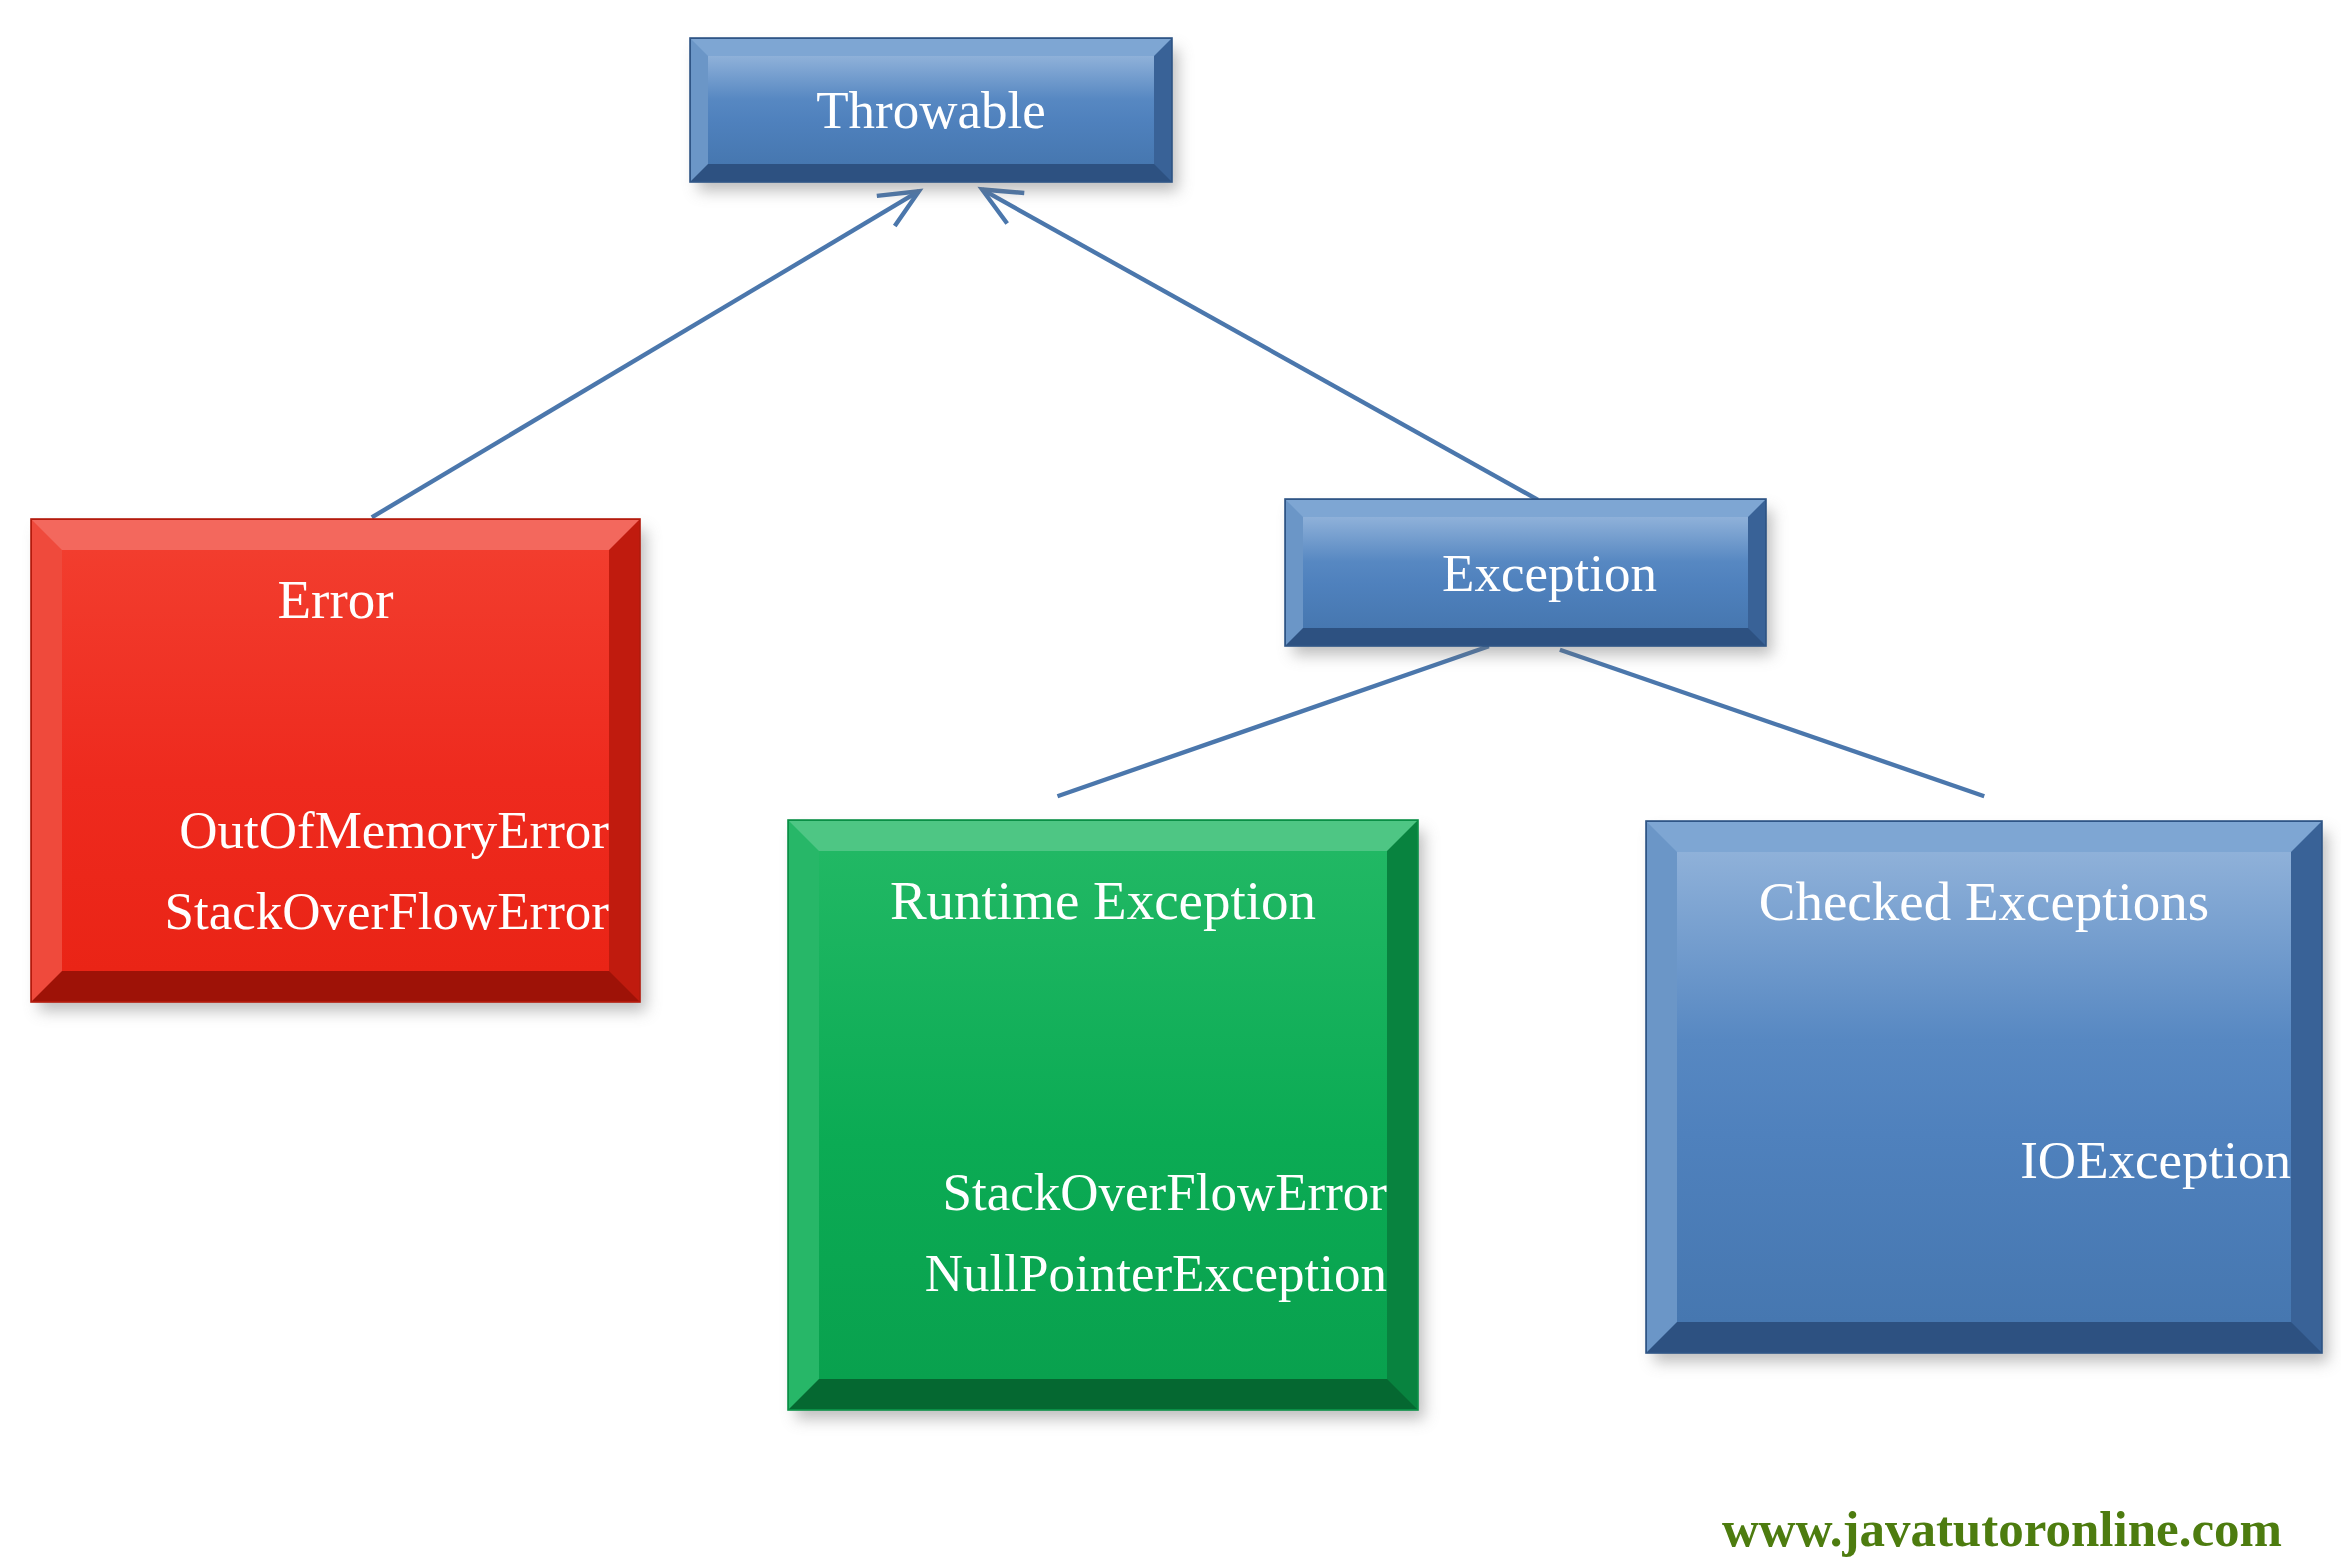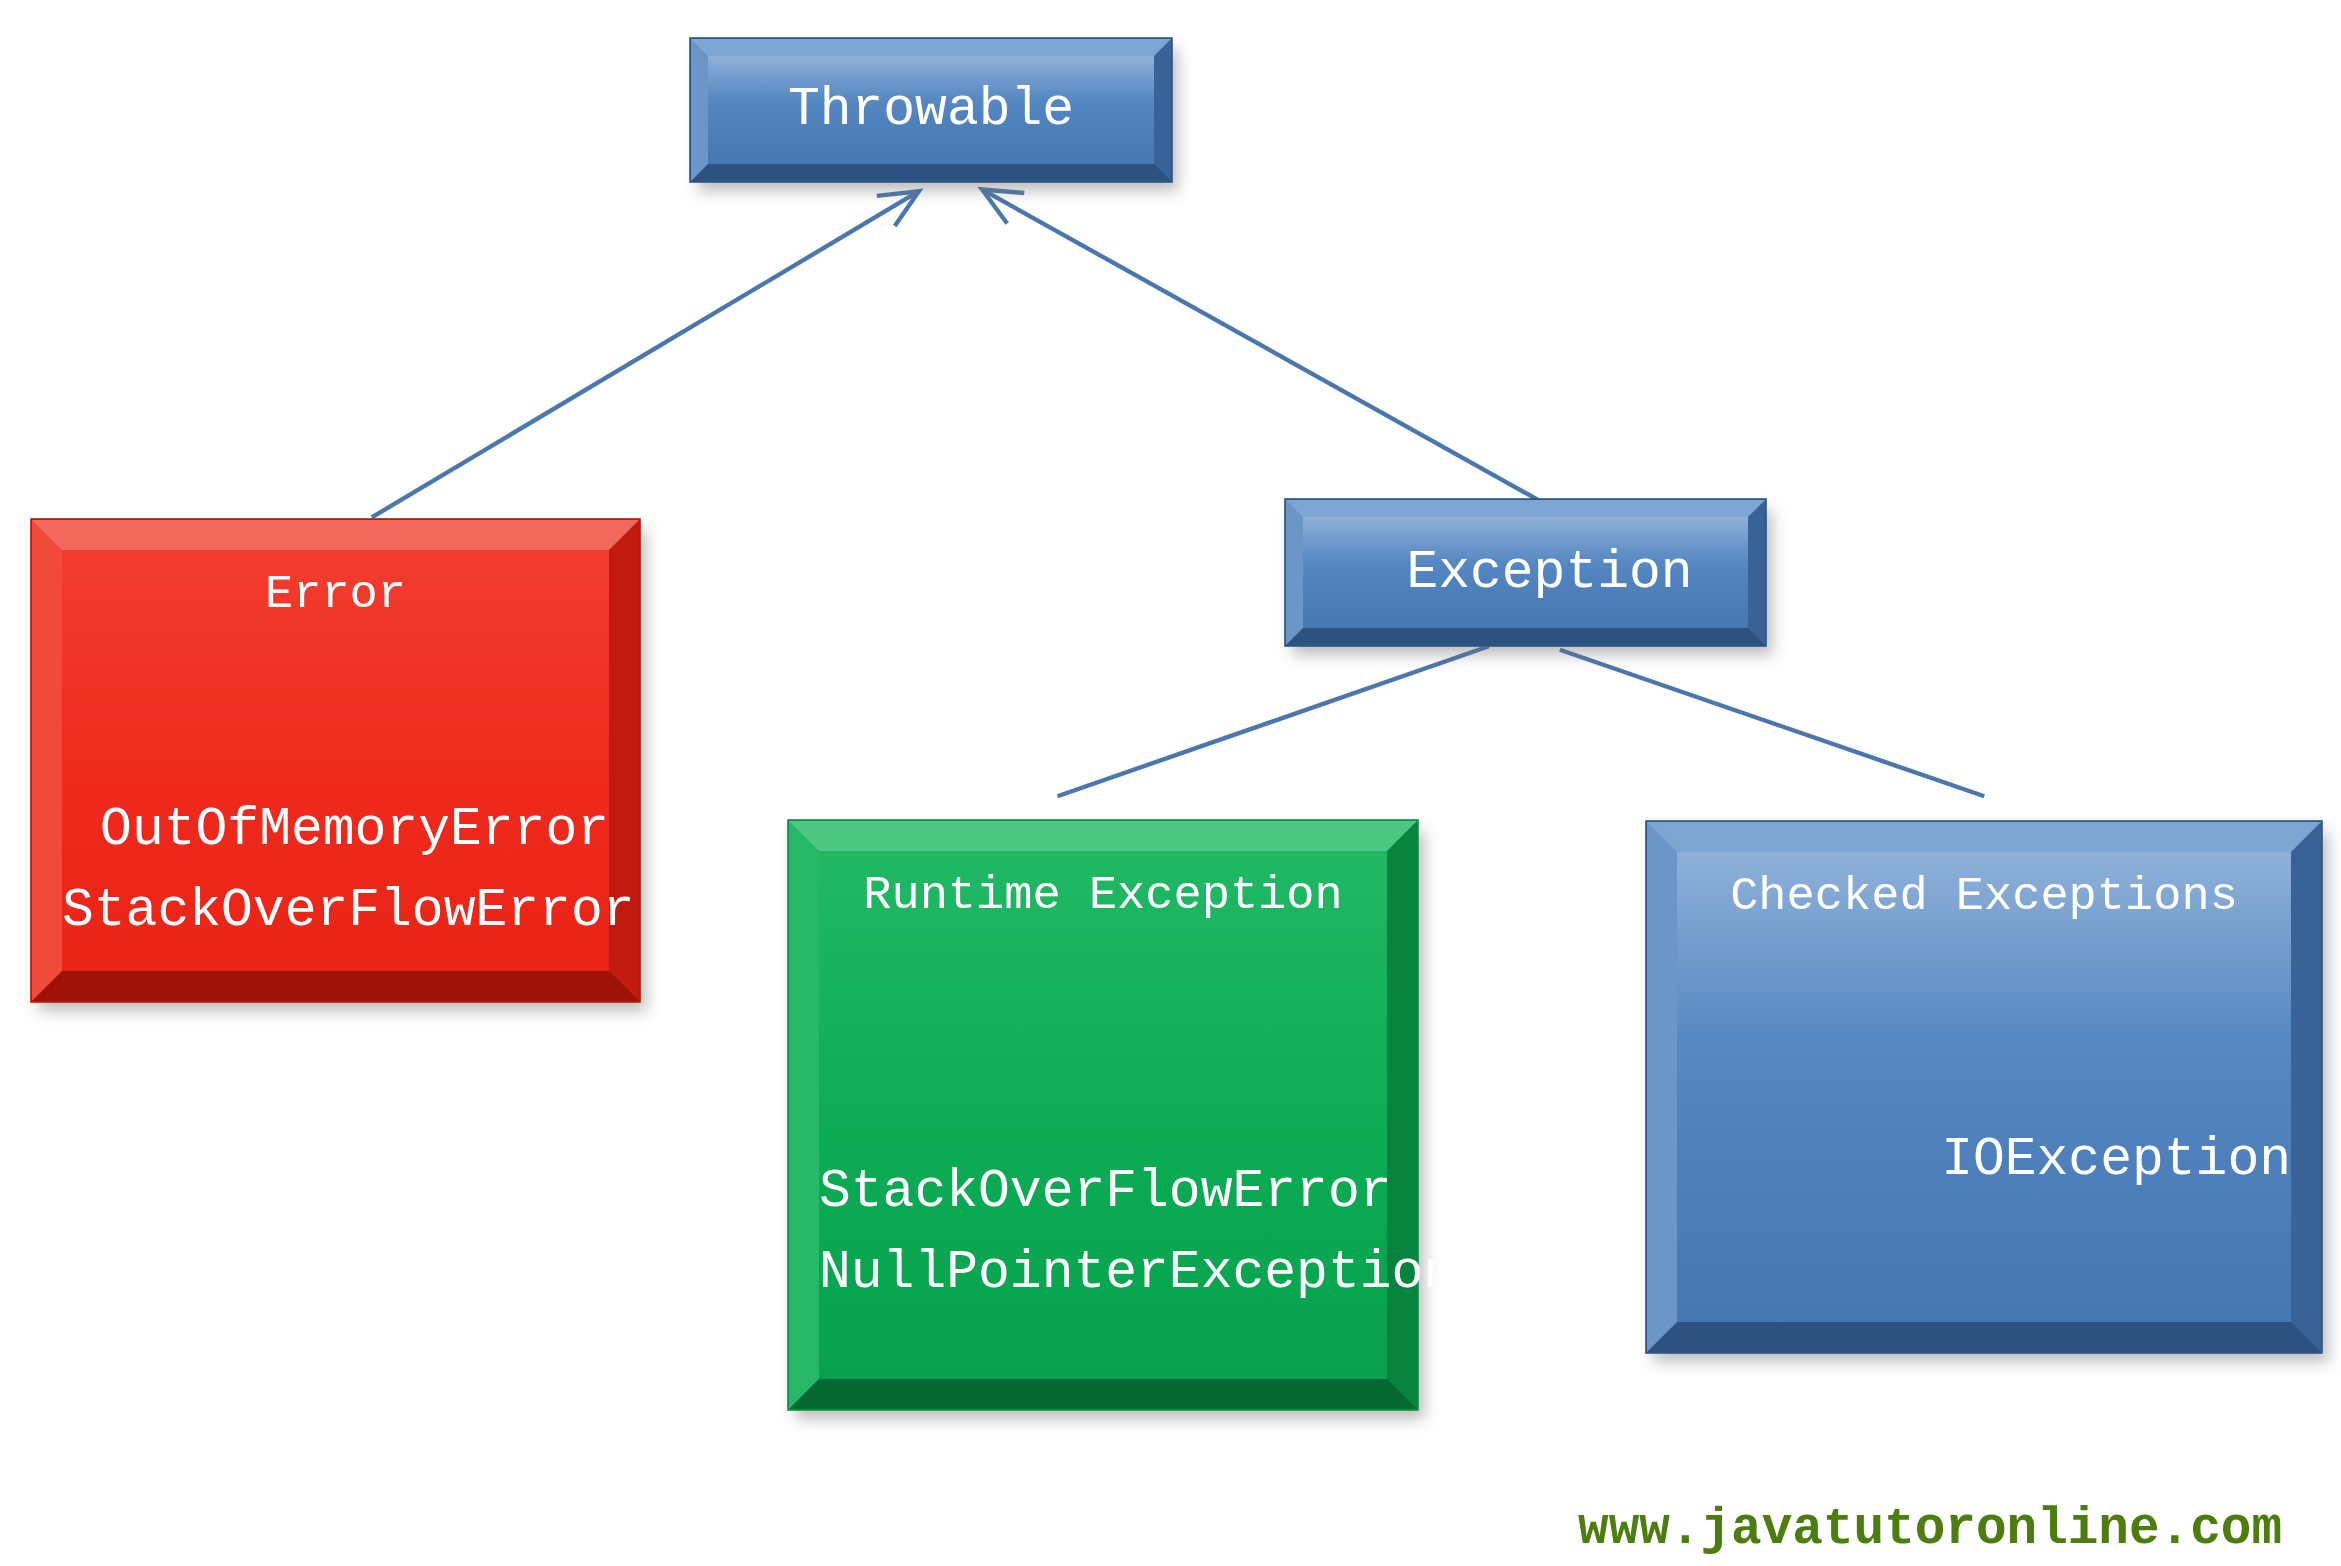--- a/index.html
+++ b/index.html
@@ -1,18 +1,18 @@
 <!DOCTYPE html>
 <html style="font-size:14px"><head>
 <meta charset="utf-8">
 <style>
   html,body{margin:0;padding:0;background:#ffffff;}
   .stage{
     position:relative;width:2342px;height:1567px;background:#ffffff;overflow:hidden;
-    font-family:Liberation Mono, monospace;
+    font-family:Liberation Serif, serif;
   }
   .edges{position:absolute;left:0;top:0;width:2342px;height:1567px;}
   .node{
     position:absolute;box-sizing:border-box;border-style:solid;color:#ffffff;
   }
   .node.small{border-width:17.5px;display:flex;align-items:center;justify-content:center;}
   .node.big{border-width:30px;}
   .c-blue{
     background:linear-gradient(180deg,#8fb1d9 0%,#5788c2 40%,#4f81bd 60%,#4677b0 100%);
     border-top-color:#7ea6d3;border-left-color:#6b96c7;border-right-color:#396297;border-bottom-color:#2d5181;
@@ -22,21 +22,21 @@
     background:linear-gradient(180deg,#f23d2e 0%,#ee2a1e 55%,#ea2416 100%);
     border-top-color:#f3685d;border-left-color:#ef4a3c;border-right-color:#c01b0e;border-bottom-color:#9e1207;
     box-shadow:0 0 0 1.8px #b31a0c, 7px 9.6px 14px rgba(110,110,110,.45);
   }
   .c-green{
     background:linear-gradient(180deg,#21b864 0%,#0bab54 55%,#09a14e 100%);
     border-top-color:#4ec684;border-left-color:#27b768;border-right-color:#08833f;border-bottom-color:#056831;
     box-shadow:0 0 0 1.8px #0a8f46, 7px 9.6px 14px rgba(110,110,110,.45);
   }
   .node-label{font-size:53px;text-align:center;white-space:nowrap;}
-  .node-title{margin-top:17.5px;font-size:47px;text-align:center;white-space:nowrap;}
+  .node-title{margin-top:17.5px;font-size:55px;text-align:center;white-space:nowrap;}
   .node-items{
     position:absolute;left:0;right:0;top:57%;
     font-size:53px;line-height:81px;text-align:right;white-space:nowrap;
   }
   #node-throwable {left:691px; top:39px;  width:480px;height:142px;}
   #node-exception {left:1286px;top:500px; width:479px;height:145px;padding-left:48px;}
   #node-error     {left:32px;  top:520px; width:607px;height:481px;}
   #node-runtime   {left:789px; top:821px; width:628px;height:588px;}
   #node-checked   {left:1647px;top:822px; width:674px;height:530px;}
   .watermark{

